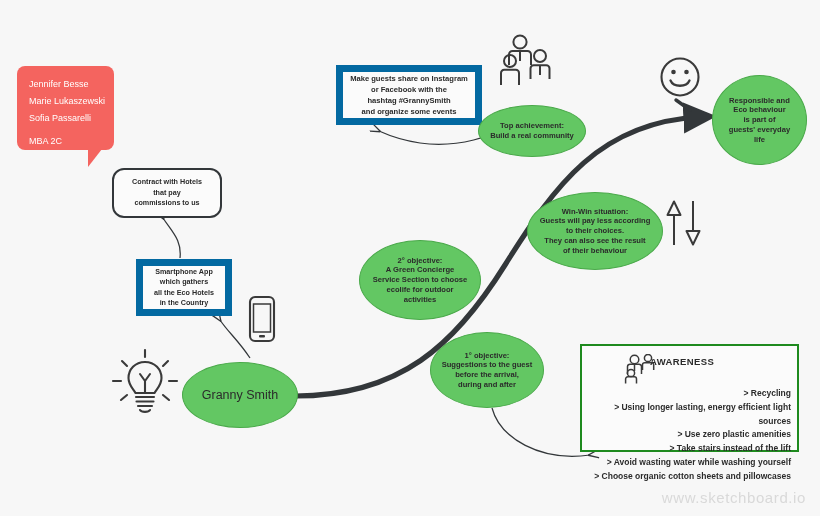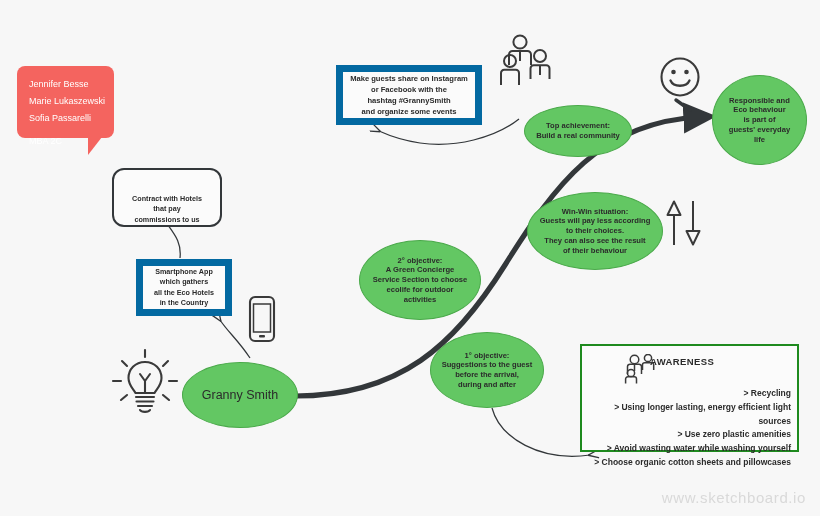--- a/index.html
+++ b/index.html
@@ -143,30 +143,30 @@
 
     <path d="M 180,258 C 182,240 172,232 163,218" fill="none" stroke="#33373a" stroke-width="1.25" marker-end="url(#arrowThin)"></path>
 
     <path d="M 250,358 C 238,340 228,332 220,320" fill="none" stroke="#33373a" stroke-width="1.25" marker-end="url(#arrowThin)"></path>
 
     <path d="M 492,408 C 500,438 540,462 590,455" fill="none" stroke="#33373a" stroke-width="1.25" marker-end="url(#arrowThin)"></path>
 
     <path d="M 676,100 L 690,110" fill="none" stroke="#33373a" stroke-width="3.4" stroke-linecap="round"></path>
   </svg>
 
-  <div class="bubble" style="left:17px; top:66px; width:97px; height:72px;">
+  <div class="bubble" style="left:17px; top:66px; width:97px; height:84px;">
     <div class="bubble-line">Jennifer Besse</div>
     <div class="bubble-line">Marie Lukaszewski</div>
     <div class="bubble-line">Sofia Passarelli</div>
     <div class="bubble-gap"></div>
     <div class="bubble-line">MBA 2C</div>
     <div class="tail"></div>
   </div>
 
-  <div class="node rect-round t7" style="left:112px; top:168px; width:110px; height:59px;align-items:flex-end;">
+  <div class="node rect-round t7" style="left:112px; top:168px; width:110px; height:50px;">
     <div>
       <div>Contract with Hotels</div>
       <div>that pay</div>
       <div>commissions to us</div>
     </div>
   </div>
 
   <div class="node rect-green t7" style="left:136px; top:259px; width:96px; height:57px;">
     <div>
       <div>Smartphone App</div>
@@ -178,21 +178,21 @@
 
   <div class="node rect-green t75" style="left:336px; top:65px; width:146px; height:60px;">
     <div>
       <div>Make guests share on Instagram</div>
       <div>or Facebook with the</div>
       <div>hashtag #GrannySmith</div>
       <div>and organize some events</div>
     </div>
   </div>
 
-  <div class="node ellipse t75" style="left:524px; top:105px; width:108px; height:52px;">
+  <div class="node ellipse t75" style="left:478px; top:105px; width:108px; height:52px;">
     <div>
       <div>Top achievement:</div>
       <div>Build a real community</div>
     </div>
   </div>
 
   <div class="node ellipse t75" style="left:712px; top:75px; width:95px; height:90px;">
     <div>
       <div>Responsible and</div>
       <div>Eco behaviour</div>
@@ -245,20 +245,21 @@
         <path d="M18.5,16 L18.5,10.8 A2.2,2.2 0 0 1 20.7,8.7 L27.5,8.7 A2.2,2.2 0 0 1 29.7,10.8 L29.7,16" fill="none" stroke="#3a3a3a" stroke-width="1.5"></path>
         <circle cx="7" cy="19" r="3.6" fill="none" stroke="#3a3a3a" stroke-width="1.5"></circle>
         <path d="M1.6,29.4 L1.6,25 A2.2,2.2 0 0 1 3.8,22.8 L10.3,22.8 A2.2,2.2 0 0 1 12.5,25 L12.5,29.4" fill="none" stroke="#3a3a3a" stroke-width="1.5"></path>
       </svg>
     </div>
     <div class="awareness-title">AWARENESS</div>
     <div class="awareness-list">
       <div>&gt; Recycling</div>
       <div>&gt; Using longer lasting, energy efficient light sources</div>
       <div>&gt; Use zero plastic amenities</div>
+      <div>&gt; Take stairs instead of the lift</div>
       <div>&gt; Avoid wasting water while washing yourself</div>
       <div>&gt; Choose organic cotton sheets and pillowcases</div>
     </div>
   </div>
 
   <div class="icon" style="left:110px; top:348px;">
     <svg width="70" height="76" viewBox="0 0 70 76" xmlns="http://www.w3.org/2000/svg">
       <g fill="none" stroke="#3a3a3a" stroke-width="2.1" stroke-linecap="round">
         <path d="M35,14 C25,14 18.5,21.5 18.5,30 C18.5,37 23,40.5 25.5,45 L44.5,45 C47,40.5 51.5,37 51.5,30 C51.5,21.5 45,14 35,14 Z"></path>
         <path d="M26,49 L44,49"></path>

